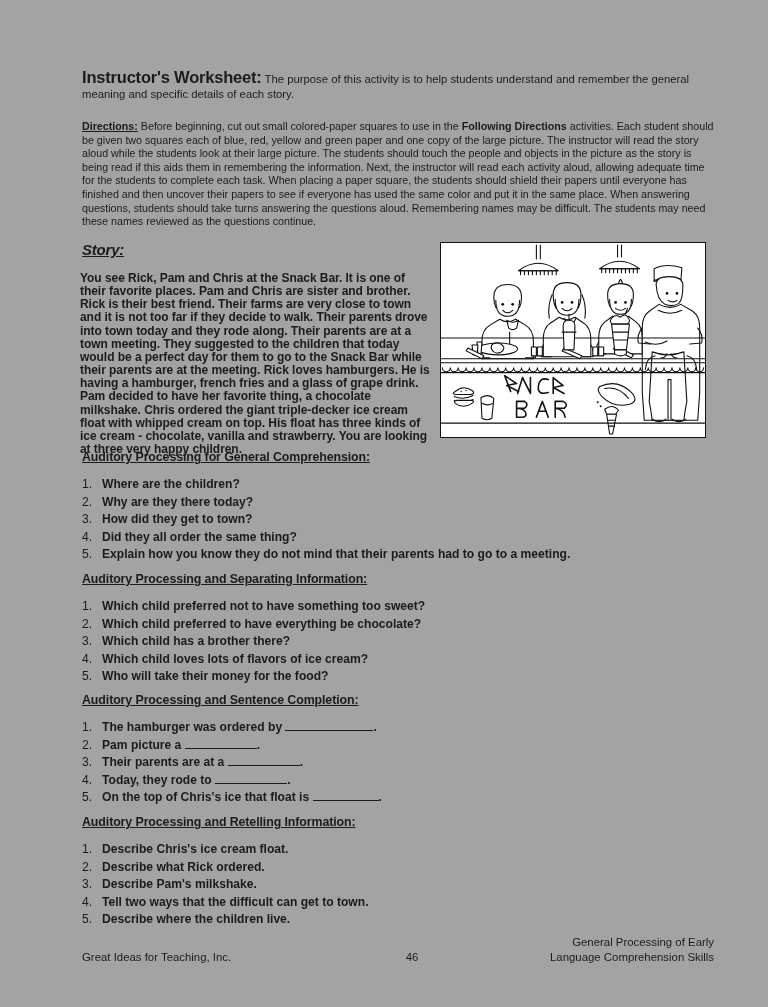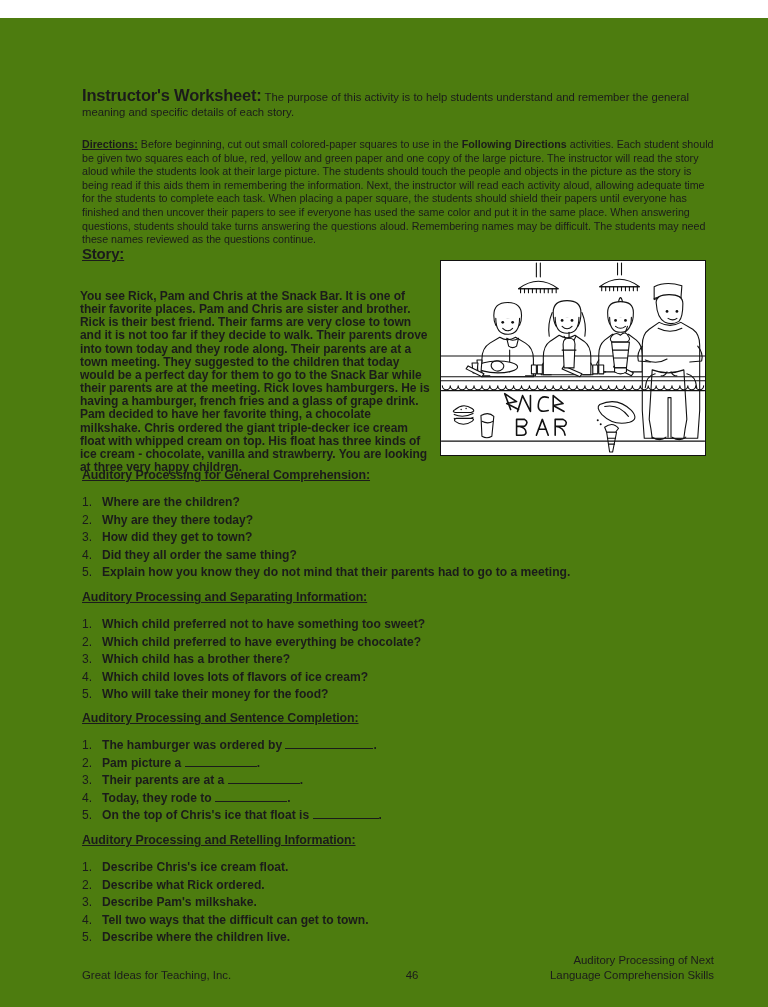--- a/index.html
+++ b/index.html
@@ -12,22 +12,21 @@
     width: 768px;
     height: 1007px;
     position: relative;
     font-family: "Liberation Sans", sans-serif;
     color: #1b1b1b;
     overflow: hidden;
   }
   .page {
     position: absolute;
     inset: 0;
-    background: #4d7c0f;
-    margin-top: 18px;
+    background: #a3a3a3;
   }
 
   
   .intro {
     position: absolute;
     left: 82px;
     top: 70px;
     width: 632px;
   }
   .intro-line {
@@ -55,25 +54,26 @@
     font-weight: bold;
   }
   .directions b.inline {
     font-weight: bold;
   }
 
   
   .story-head {
     position: absolute;
     left: 82px;
-    top: 227px;
+    top: 241px;
     font-size: 15px;
     font-weight: bold;
     text-decoration: underline;
     letter-spacing: -0.2px;
+    font-style: italic;
   }
   .story-body {
     position: absolute;
     left: 80px;
     top: 272px;
     width: 352px;
     font-size: 12px;
     font-weight: bold;
     line-height: 13.15px;
     letter-spacing: -0.05px;
@@ -410,18 +410,18 @@
           <span class="qnum">5.</span>
           <span class="qtext">Describe where the children live.</span>
         </li>
     </ul>
   </div>
 
   <div class="footer">
     <div class="footer-left">Great Ideas for Teaching, Inc.</div>
     <div class="footer-page">46</div>
     <div class="footer-right">
-      <div>Auditory Processing of Next</div>
+      <div>General Processing of Early</div>
       <div>Language Comprehension Skills</div>
     </div>
   </div>
 
 </div>
 
 </body></html>

